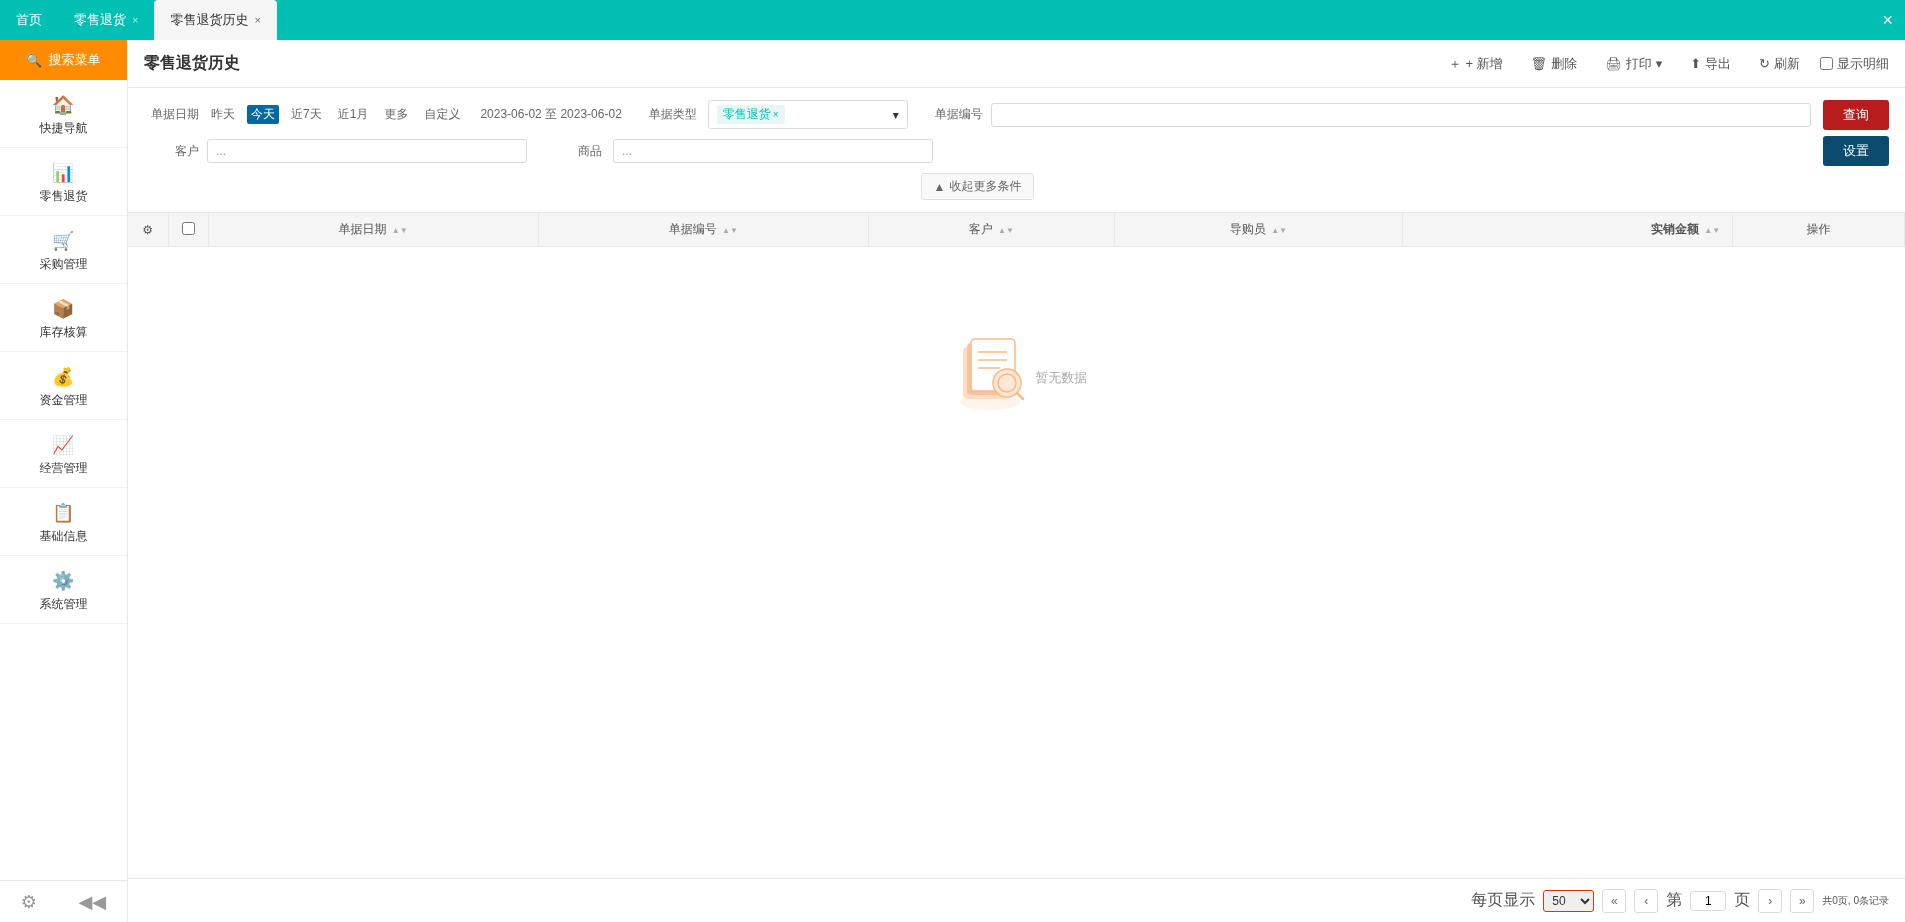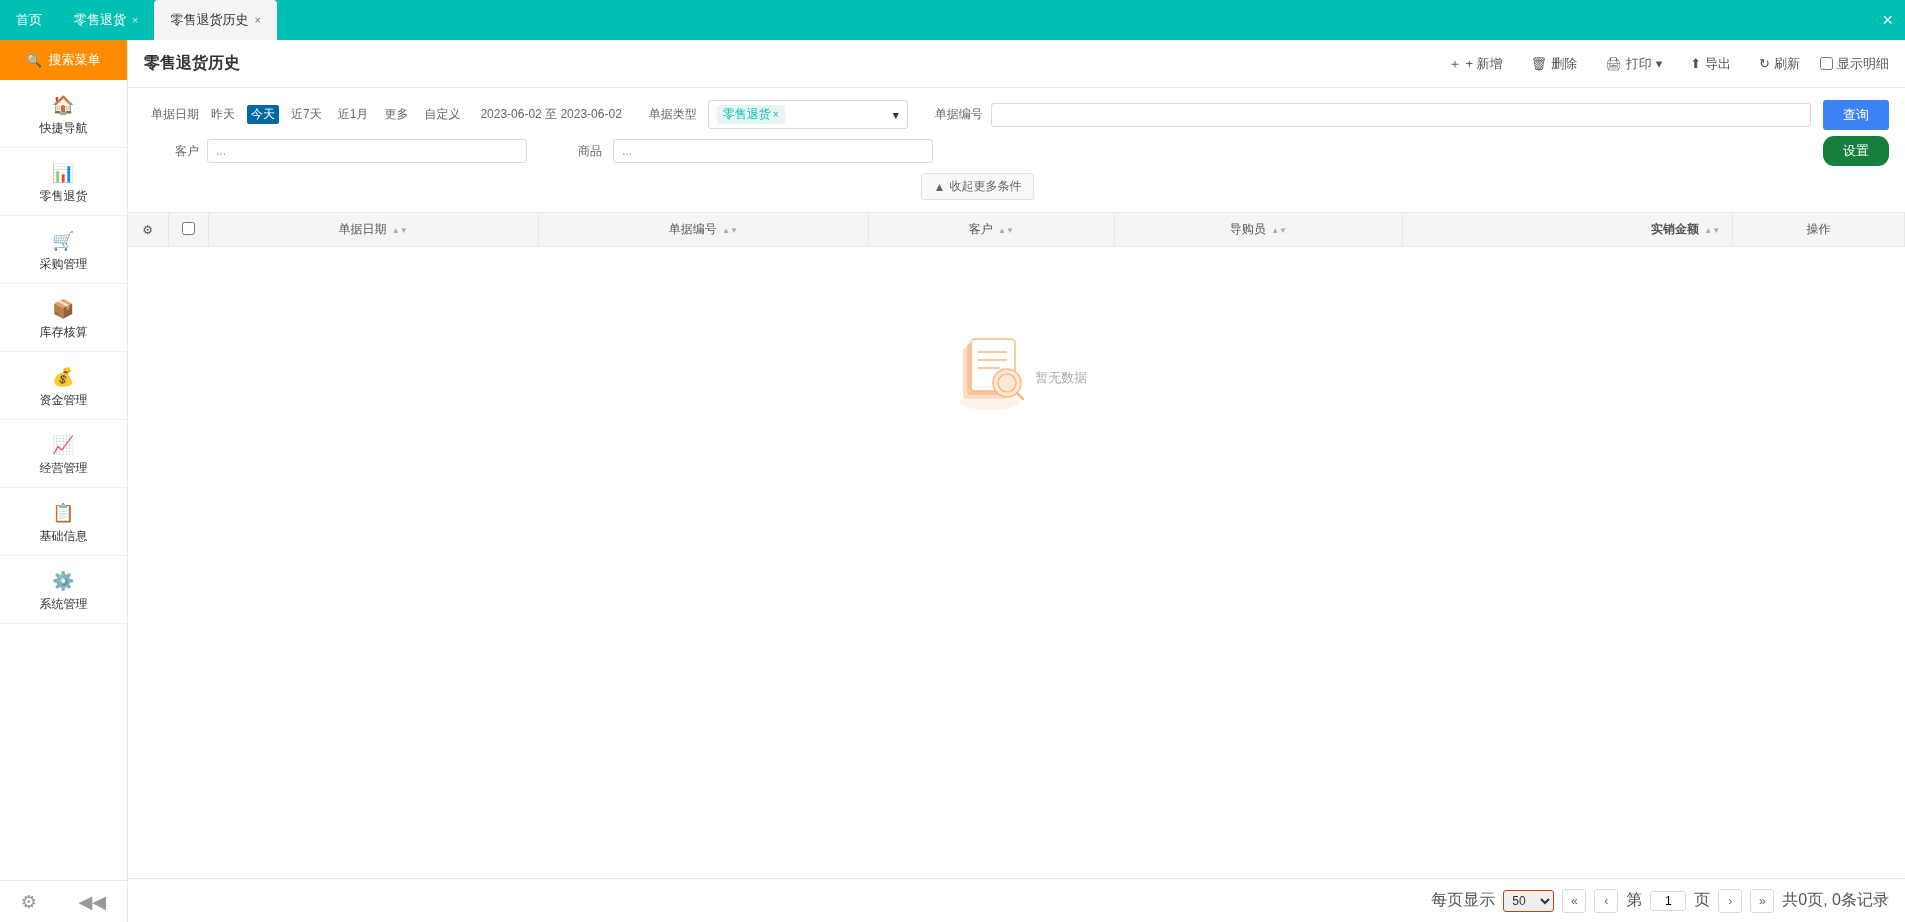--- a/index.html
+++ b/index.html
@@ -328,21 +328,21 @@
     }
     .page-input {
       width: 36px;
       border: 1px solid #d9d9d9;
       border-radius: 3px;
       padding: 2px 4px;
       font-size: 12px;
       text-align: center;
     }
     .pagination-info {
-      font-size: 16px;
+      font-size: 10px;
       color: #555;
     }
     .filter-field-label {
       font-size: 12px;
       color: #666;
       white-space: nowrap;
       min-width: 55px;
       text-align: right;
     }
     .ellipsis-input {
@@ -380,34 +380,34 @@
     }
 
     .filter-num-field {
       display: flex;
       align-items: center;
       gap: 8px;
       flex: 1;
     }
 
     .query-btn {
-      background: #3b82f6;
+      background: #b91c1c;
       color: #fff;
       border: none;
       border-radius: 3px;
       padding: 6px 20px;
       font-size: 13px;
       cursor: pointer;
       white-space: nowrap;
     }
     .setting-btn {
-      background: #15803d;
+      background: #0c4a6e;
       color: #fff;
       border: none;
-      border-radius: 11px;
+      border-radius: 3px;
       padding: 6px 7px;
       font-size: 13px;
       cursor: pointer;
       white-space: nowrap;
     }
 
     .filter-container {
       display: flex;
       gap: 0;
     }

